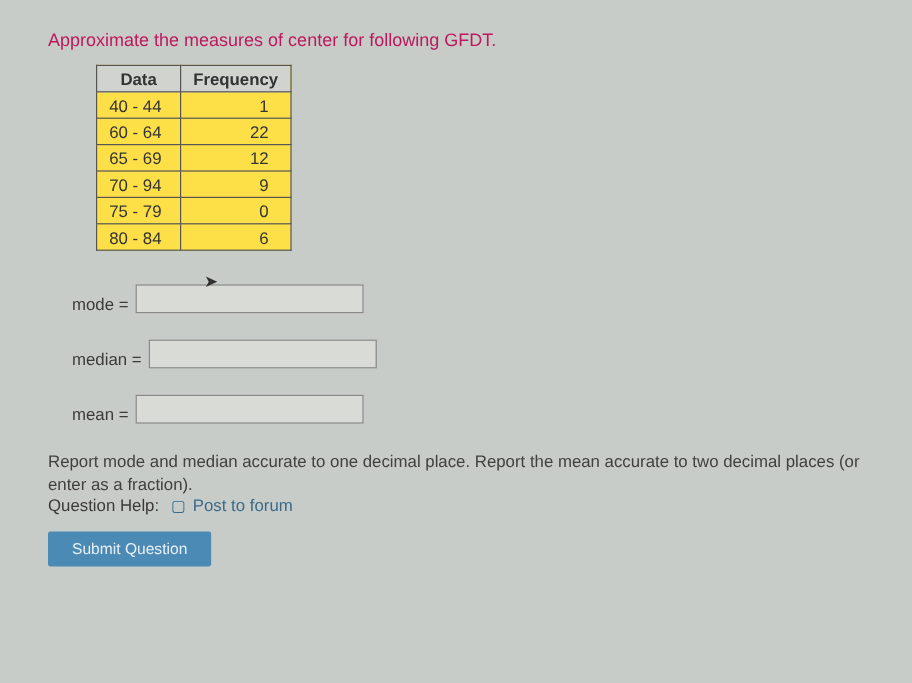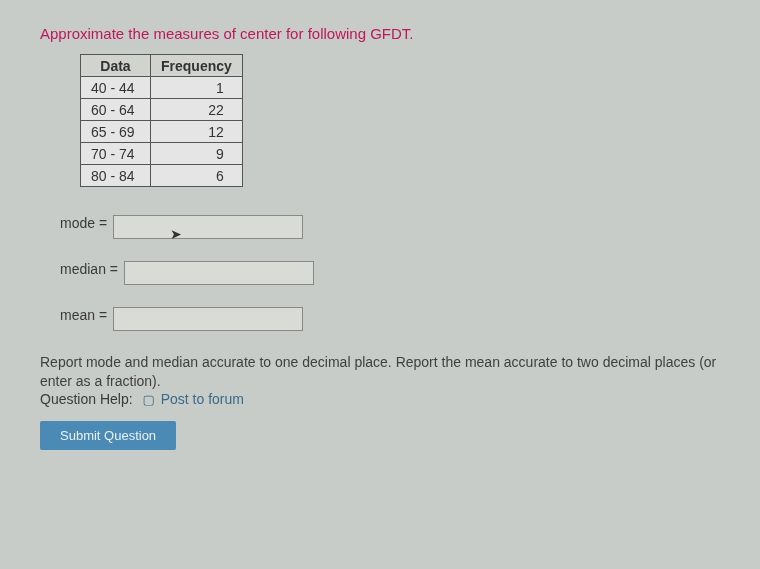--- a/index.html
+++ b/index.html
@@ -18,21 +18,21 @@
     }
     .prompt {
       font-size: 15px;
       color: #be185d;
       margin-bottom: 12px;
     }
     .data-table {
       border-collapse: collapse;
       margin-left: 40px;
       margin-bottom: 28px;
-      background: #e5e5e5;
+      background: #fde047;
     }
     .data-table th, .data-table td {
       border: 1px solid #555;
       padding: 2px 10px;
       font-size: 14px;
       text-align: center;
       height: 22px;
     }
     .data-table th {
       font-weight: bold;
@@ -44,21 +44,21 @@
     }
     .data-table td:last-child {
       text-align: right;
       width: 80px;
       padding-right: 18px;
     }
     .input-row {
       margin-bottom: 22px;
       margin-left: 20px;
       display: flex;
-      align-items: flex-start;
+      align-items: flex-end;
     }
     .input-label {
       font-size: 14px;
       color: #3a3a3a;
       margin-right: 6px;
     }
     .input-box {
       border: 1px solid #888;
       background: #d8dbd6;
       height: 24px;
@@ -124,22 +124,26 @@
       </tr>
     <tr>
         <td>60 - 64</td>
         <td>22</td>
       </tr>
     <tr>
         <td>65 - 69</td>
         <td>12</td>
       </tr>
     <tr>
-        <td>70 - 74</td>
+        <td>70 - 94</td>
         <td>9</td>
+      </tr>
+    <tr>
+        <td>75 - 79</td>
+        <td>0</td>
       </tr>
     <tr>
         <td>80 - 84</td>
         <td>6</td>
       </tr>
   </tbody>
 </table>
 
 <div class="input-row">
   <span class="input-label">mode =</span>

